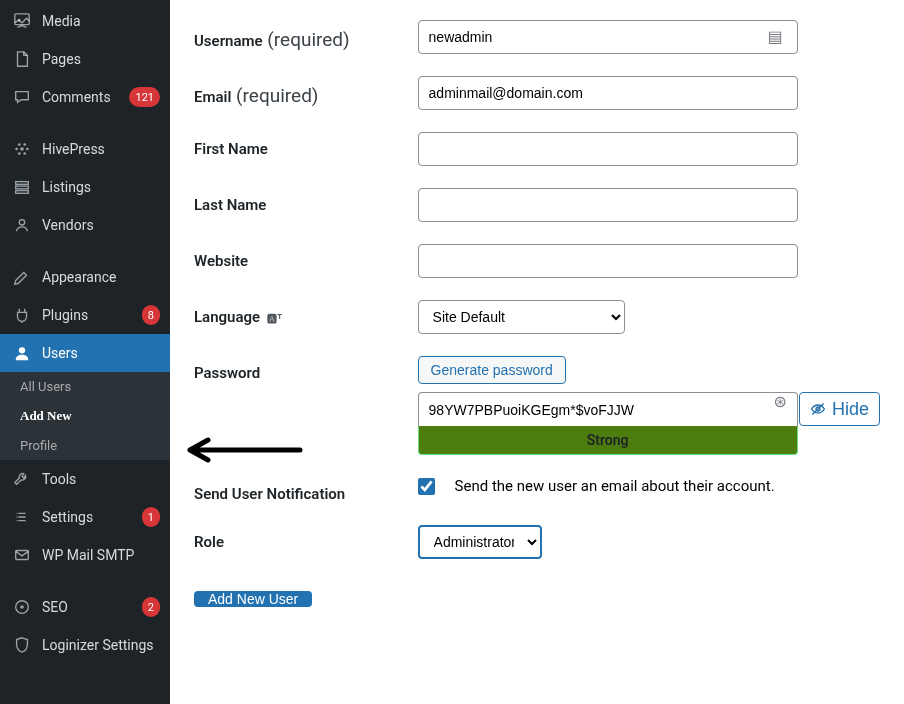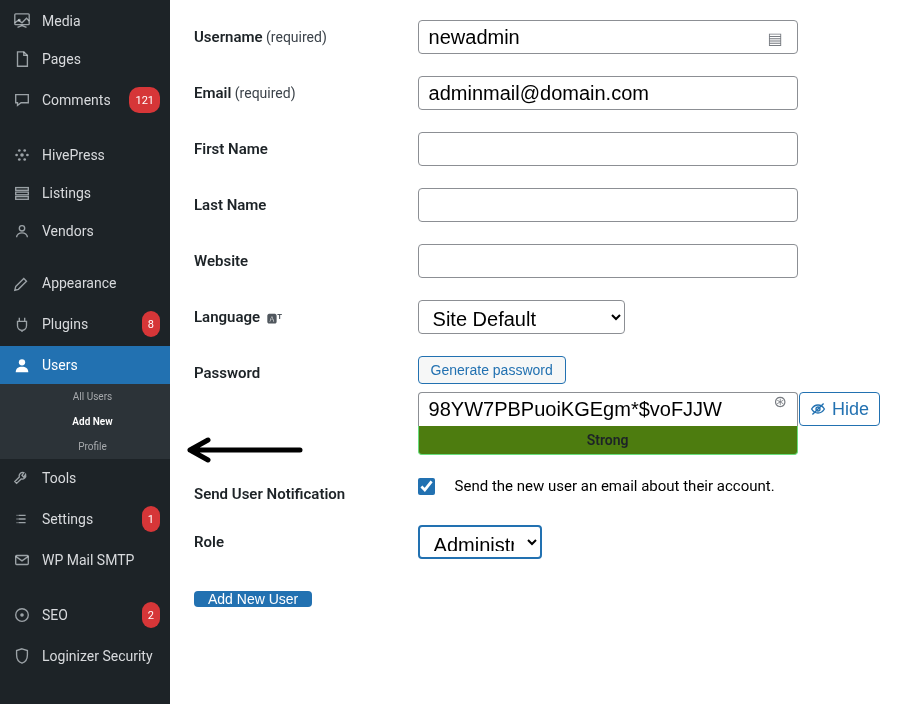--- a/index.html
+++ b/index.html
@@ -53,60 +53,60 @@
     }
     .sidebar-item.active .icon { color: #fff; }
     .sidebar-item .label { flex: 1; }
     .sidebar-badge {
       background: #d63638;
       color: #fff;
       border-radius: 10px;
       font-size: 11px;
       padding: 1px 6px;
       margin-left: 6px;
-      min-width: 18px; height: 26px;
+      min-width: 18px; height: 20px;
       display: inline-flex; align-items: center; justify-content: center;
     }
     .sidebar-sep { height: 14px; }
     .sidebar-submenu {
       background: #2c3338;
     }
     .sidebar-submenu-item {
-      padding: 7px 12px 7px 27px;
-      font-size: 10px;
+      padding: 7px 12px 7px 20px;
+      font-size: 13px;
       color: #a7aaad;
       cursor: pointer;
-      text-align: center;
     }
     .sidebar-submenu-item.current {
       color: #fff;
       font-weight: 600;
+      font-family: Liberation Serif, serif;
     }
     .main {
       flex: 1;
       background: #fff;
       overflow-y: auto;
       padding: 10px 24px 24px 24px;
       position: relative;
     }
     table.form-table { width: 100%; border-collapse: collapse; }
     .form-row td, .form-row th { padding: 12px 0; vertical-align: top; }
     .form-row th {
       text-align: left;
       width: 230px;
       font-weight: 600;
       font-size: 15px;
       color: #1d2327;
       padding-top: 18px;
     }
-    .form-row th .req { font-weight: 400; font-size: 14px; color: #3c434a; }
+    .form-row th .req { font-weight: 400; font-size: 19px; color: #3c434a; }
     .form-row td { padding-top: 10px; }
     input[type=text], select {
       padding: 6px 10px;
-      font-size: 20px;
+      font-size: 14px;
       border: 1px solid #8c8f94;
       border-radius: 4px;
       background: #fff;
       width: 380px;
       height: 34px;
     }
     select.lang { width: 207px; }
     select.role {
       width: 124px;
       border: 2px solid #2271b1;
@@ -303,21 +303,21 @@
       </span>
     <span class="label">SEO</span>
     <span class="sidebar-badge">2</span>
   </div>
   <div class="sidebar-item">
     <span class="icon">
         <svg width="18" height="18" viewBox="0 0 20 20" fill="currentColor">
           <path d="M10 2l6 2v5c0 5-3 8-6 9-3-1-6-4-6-9V4z" fill="none" stroke="currentColor" stroke-width="1.5"></path>
         </svg>
       </span>
-    <span class="label">Loginizer Security</span>
+    <span class="label">Loginizer Settings</span>
   </div>
 </div>
 
 <div class="main">
   <svg class="arrow-annotation" width="140" height="40" viewBox="0 0 140 40">
       <path d="M130 20 L20 20 M20 20 L38 10 M20 20 L38 30" stroke="#000" stroke-width="5" fill="none" stroke-linecap="round"></path>
     </svg>
 
   <table class="form-table">
     <tbody>

